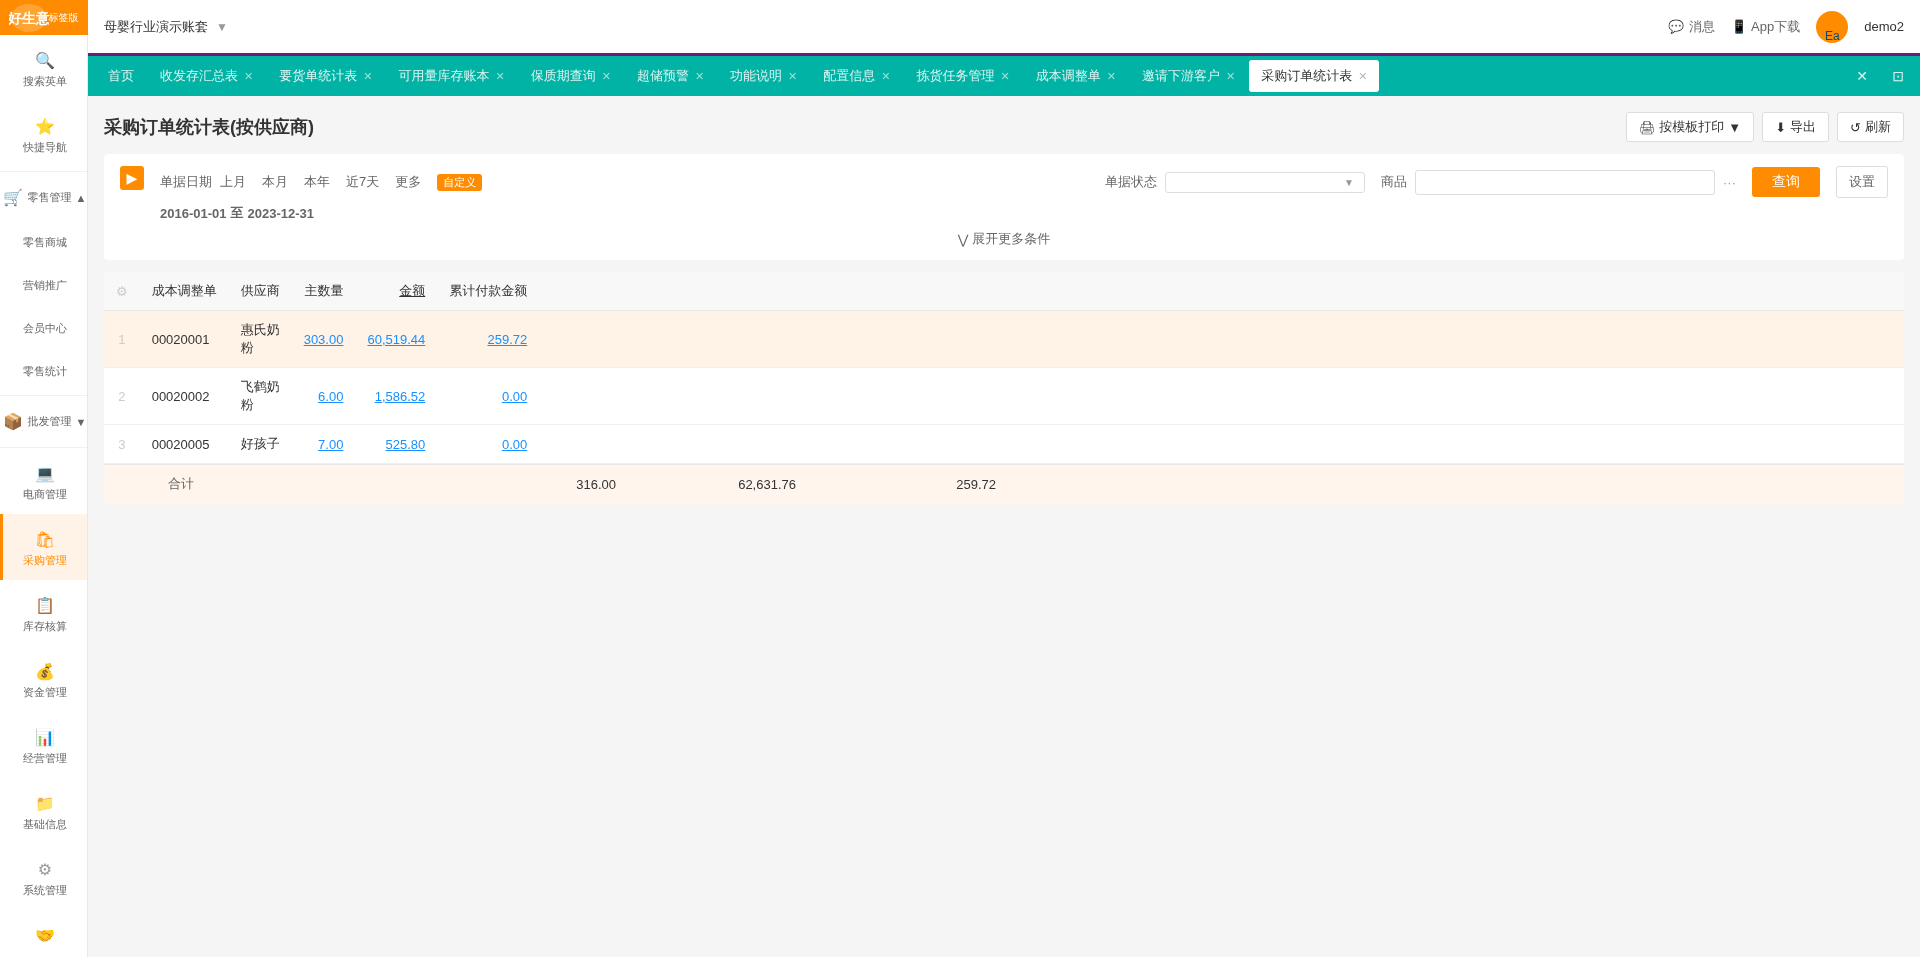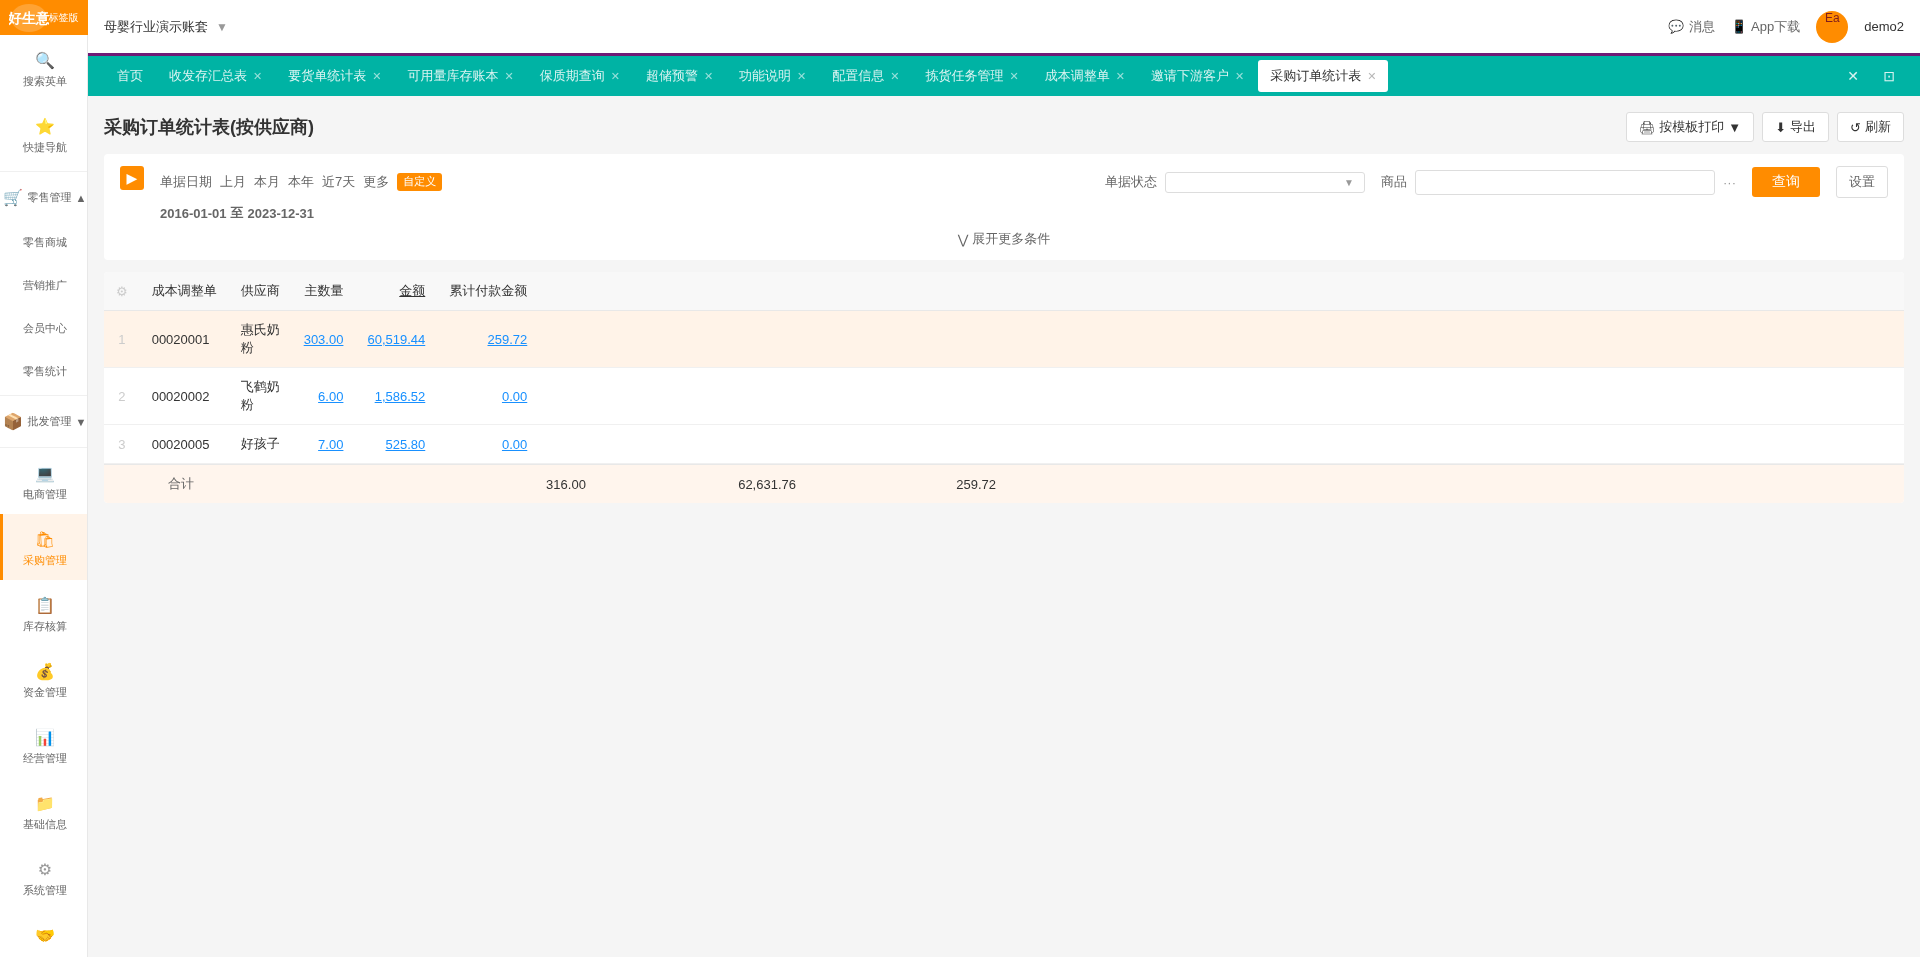--- a/index.html
+++ b/index.html
@@ -19,24 +19,24 @@
     
     .main { flex: 1; display: flex; flex-direction: column; overflow: hidden; }
 
     
     .topbar { height: 56px; background: #fff; border-bottom: 3px solid #701a75; display: flex; align-items: center; padding: 0 16px; }
     .topbar-workspace { display: flex; align-items: center; flex: 1; }
     .workspace-name { font-size: 13px; color: #333; margin-right: 8px; }
     .workspace-arrow { color: #999; font-size: 12px; }
     .topbar-actions { display: flex; align-items: center; gap: 16px; }
     .topbar-btn { display: flex; align-items: center; gap: 4px; color: #666; cursor: pointer; font-size: 13px; }
-    .user-avatar { width: 32px; height: 32px; border-radius: 50%; background: #ff8c00; display: flex; align-items: flex-start; justify-content: center; color: #7f1d1d; font-size: 12px; cursor: pointer; }
-
-    
-    .nav-tabs { height: 40px; background: #00b3a4; display: flex; align-items: center; padding: 0 17px; overflow-x: auto; flex-shrink: 0; }
+    .user-avatar { width: 32px; height: 32px; border-radius: 50%; background: #ff8c00; display: flex; align-items: flex-end; justify-content: center; color: #0c4a6e; font-size: 12px; cursor: pointer; }
+
+    
+    .nav-tabs { height: 40px; background: #00b3a4; display: flex; align-items: center; padding: 0 8px; overflow-x: auto; flex-shrink: 0; }
     .nav-tabs::-webkit-scrollbar { display: none; }
     .nav-tab { display: flex; align-items: center; padding: 0 12px; height: 32px; color: rgba(255,255,255,0.85); cursor: pointer; white-space: nowrap; font-size: 13px; border-radius: 3px; margin-right: 2px; gap: 6px; }
     .nav-tab.active { background: #fff; color: #333; }
     .nav-tab .tab-close { font-size: 11px; color: inherit; opacity: 0.7; }
     .nav-tab.active .tab-close { color: #999; }
     .nav-tab-home { color: rgba(255,255,255,0.85); }
     .nav-tabs-end { display: flex; align-items: center; margin-left: auto; gap: 8px; }
     .nav-tabs-end-btn { color: rgba(255,255,255,0.85); cursor: pointer; font-size: 14px; width: 28px; height: 28px; display: flex; align-items: center; justify-content: center; }
 
     
@@ -50,21 +50,21 @@
     .btn-export { display: flex; align-items: center; gap: 4px; padding: 5px 12px; border: 1px solid #ddd; background: #fff; border-radius: 3px; cursor: pointer; font-size: 13px; color: #333; }
     .btn-refresh { display: flex; align-items: center; gap: 4px; padding: 5px 12px; border: 1px solid #ddd; background: #fff; border-radius: 3px; cursor: pointer; font-size: 13px; color: #333; }
     .btn-query { padding: 6px 20px; background: #ff8c00; color: #fff; border: none; border-radius: 3px; cursor: pointer; font-size: 14px; font-weight: 500; }
     .btn-settings { padding: 6px 12px; background: #fff; color: #666; border: 1px solid #ddd; border-radius: 3px; cursor: pointer; font-size: 13px; }
 
     
     .filter-bar { background: #fff; border-radius: 4px; padding: 12px 16px; margin-bottom: 12px; position: relative; }
     .filter-row { display: flex; align-items: center; gap: 16px; flex-wrap: wrap; }
     .filter-item { display: flex; align-items: center; gap: 8px; }
     .filter-label { color: #666; font-size: 13px; white-space: nowrap; }
-    .date-shortcuts { display: flex; gap: 8px; }
+    .date-shortcuts { display: flex; gap: 16px; align-items: center; }
     .date-shortcut { color: #666; cursor: pointer; font-size: 13px; }
     .date-range { display: flex; align-items: center; gap: 4px; color: #666; font-size: 13px; font-weight: bold; }
     .date-badge { background: #ff8c00; color: #fff; padding: 1px 6px; border-radius: 3px; font-size: 11px; }
     .filter-select { display: flex; align-items: center; gap: 4px; border: 1px solid #ddd; border-radius: 3px; padding: 4px 10px; min-width: 120px; cursor: pointer; background: #fff; font-size: 13px; color: #333; }
     .filter-select-arrow { color: #999; font-size: 10px; margin-left: auto; }
     .filter-input { border: 1px solid #ddd; border-radius: 3px; padding: 4px 10px; font-size: 13px; color: #333; width: 200px; }
     .filter-expand { text-align: center; margin-top: 8px; }
     .expand-btn { color: #666; cursor: pointer; font-size: 13px; display: inline-flex; align-items: center; gap: 4px; }
     .filter-toggle { width: 24px; height: 24px; background: #ff8c00; color: #fff; border-radius: 3px; display: flex; align-items: center; justify-content: center; cursor: pointer; margin-right: 8px; }
 
@@ -375,20 +375,20 @@
             <td class="col-qty number">7.00</td>
             <td class="col-amount number">525.80</td>
             <td class="col-paid number">0.00</td>
             <td></td>
           </tr>
         </tbody>
       </table>
       <div class="table-footer">
         <span class="footer-label">合计</span>
         <div class="footer-values">
-          <span class="footer-val" style="width:100px;text-align:center;">316.00</span>
+          <span class="footer-val" style="width:100px;text-align:right;">316.00</span>
           <span class="footer-val" style="width:120px;text-align:right;margin-left:60px;">62,631.76</span>
           <span class="footer-val" style="width:140px;text-align:right;margin-left:60px;">259.72</span>
         </div>
       </div>
     </div>
   </div>
 </div>
 
 </body></html>

